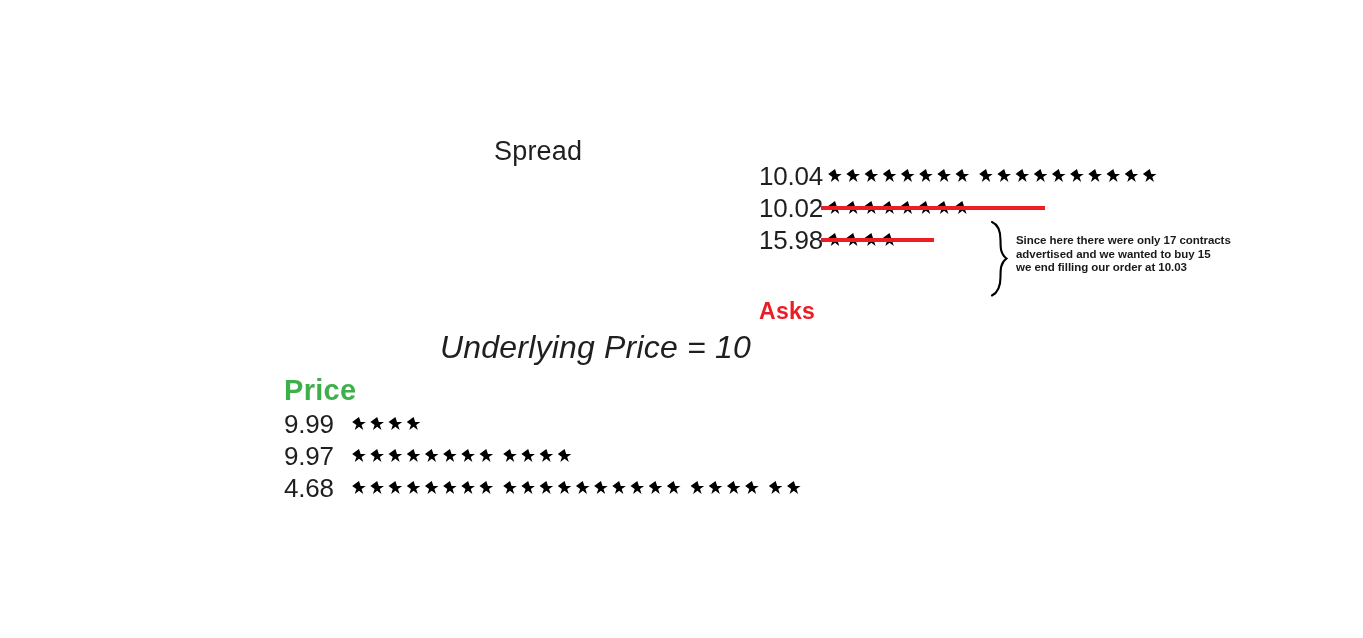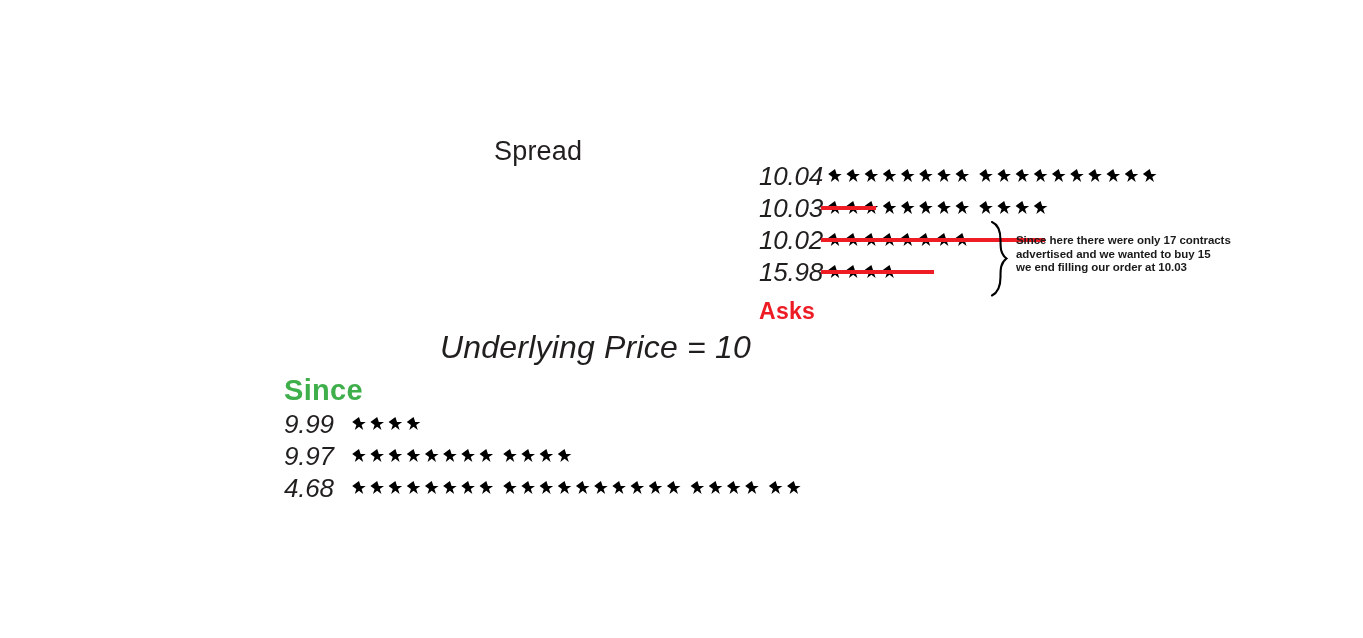--- a/index.html
+++ b/index.html
@@ -72,21 +72,20 @@
     position: absolute;
   }
   .book-asks { left: 743px; top: 160px; }
   .book-bids { left: 268px; top: 408px; }
 
   .row {
     position: relative;
     display: flex;
     align-items: center;
     height: 32px;
-    font-style: italic;
   }
   .row-price {
     font-size: 26px;
     font-weight: 400;
     color: #201f1e;
     letter-spacing: -0.2px;
     width: 66px;
     flex: 0 0 66px;
     white-space: nowrap;
   }
@@ -154,21 +153,21 @@
 <body>
 
 <div class="canvas">
 
   <div class="label-spread">Spread</div>
 
   <div class="label-underlying">Underlying Price = 10</div>
 
   <div class="heading-asks">Asks</div>
 
-  <div class="heading-bids">Since</div>
+  <div class="heading-bids">Price</div>
 
   <div class="book book-asks" id="asks-book">
       <div class="row">
         <div class="row-price">10.04</div>
         <div class="row-stars">
           <span class="star"></span>
           <span class="star"></span>
           <span class="star"></span>
           <span class="star"></span>
           <span class="star"></span>
@@ -178,38 +177,20 @@
           <span class="star gap-before"></span>
           <span class="star"></span>
           <span class="star"></span>
           <span class="star"></span>
           <span class="star"></span>
           <span class="star"></span>
           <span class="star"></span>
           <span class="star"></span>
           <span class="star"></span>
           <span class="star"></span>
-        </div>
-      </div>
-      <div class="row">
-        <div class="row-price">10.03</div>
-        <div class="row-stars">
-          <span class="star"></span>
-          <span class="star"></span>
-          <span class="star"></span>
-          <span class="star"></span>
-          <span class="star"></span>
-          <span class="star"></span>
-          <span class="star"></span>
-          <span class="star"></span>
-          <span class="star gap-before"></span>
-          <span class="star"></span>
-          <span class="star"></span>
-          <span class="star"></span>
-          <div class="strike" style="width: 54.6px; left: -4px;"></div>
         </div>
       </div>
       <div class="row">
         <div class="row-price">10.02</div>
         <div class="row-stars">
           <span class="star"></span>
           <span class="star"></span>
           <span class="star"></span>
           <span class="star"></span>
           <span class="star"></span>

